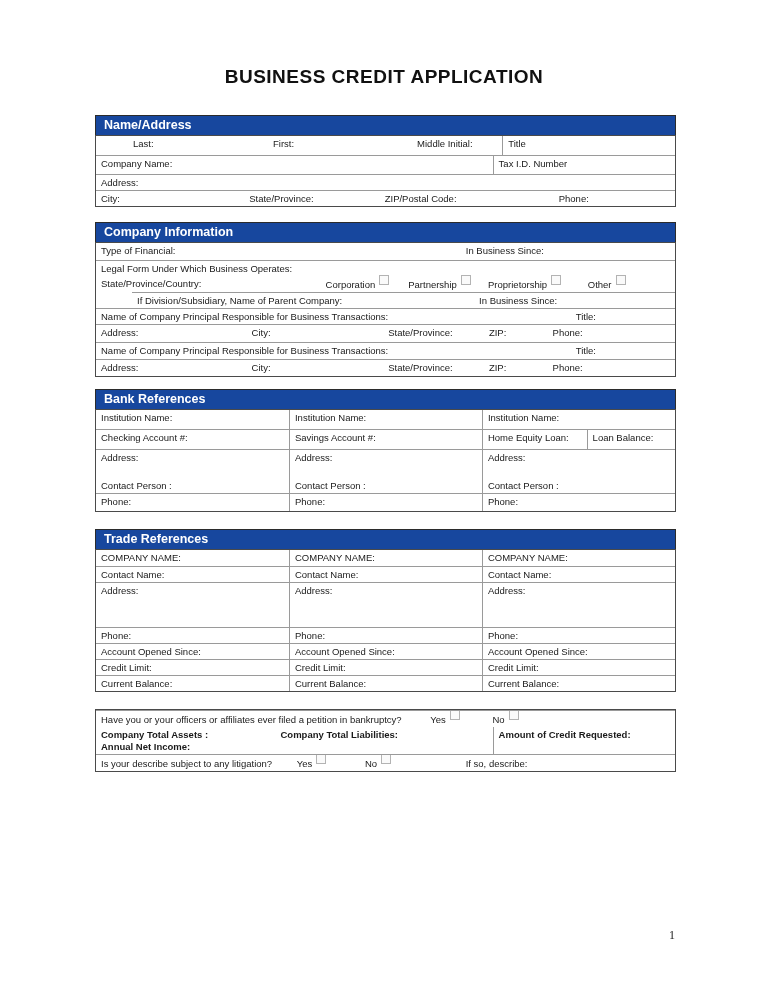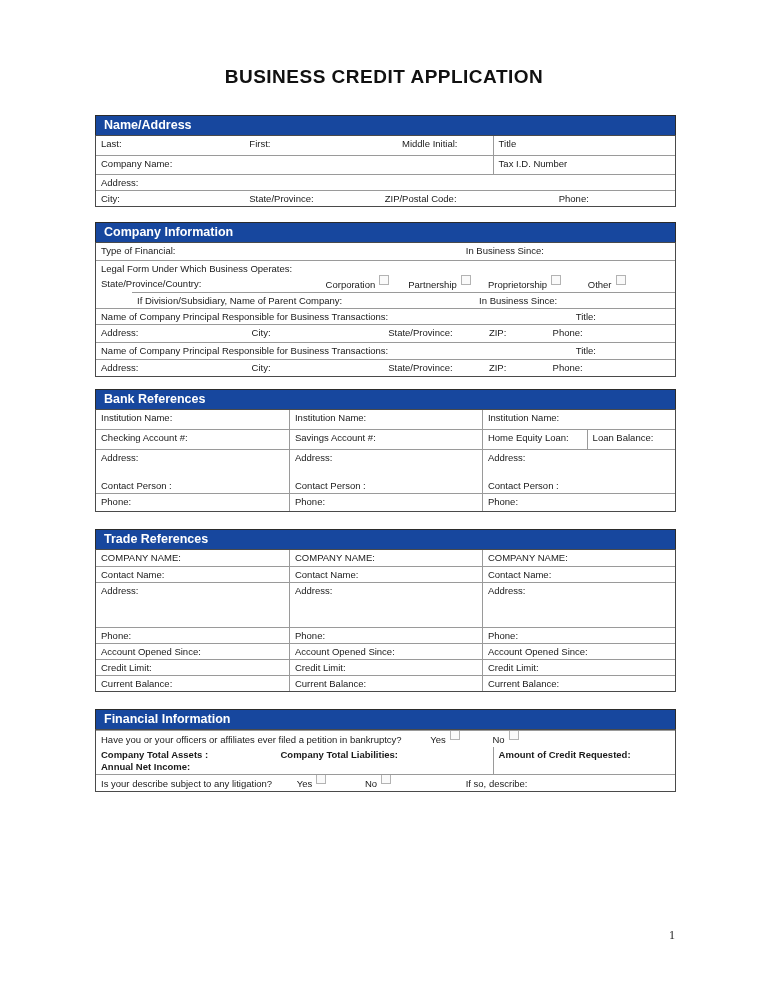--- a/index.html
+++ b/index.html
@@ -64,21 +64,21 @@
 <body>
 
 <div class="page">
 
   <div class="doc-title">BUSINESS CREDIT APPLICATION</div>
 
   <div class="section" style="top:115px;">
     <div class="sec-header">Name/Address</div>
     <div class="tbl">
       <div class="row first" style="min-height:19px;">
-        <div class="cell flexcell" style="width:68.5%;">
+        <div class="cell flexcell" style="width:68.5%;margin-left:32px;">
           <span class="sub" style="width:37.4%;">Last:</span>
           <span class="sub" style="width:38.5%;">First:</span>
           <span class="sub" style="width:24.1%;">Middle Initial:</span>
         </div>
         <div class="cell vline" style="width:31.5%;">
           <span>Title</span>
         </div>
       </div>
       <div class="row" style="min-height:19px;">
         <div class="cell" style="width:68.5%;">
@@ -237,21 +237,20 @@
       </div>
       <div class="row" style="min-height:16px;">
         <div class="cell col3"><span>Current Balance:</span></div>
         <div class="cell col3 vline"><span>Current Balance:</span></div>
         <div class="cell col3 vline"><span>Current Balance:</span></div>
       </div>
     </div>
   </div>
 
   <div class="section" style="top:709px;">
-    <div class="sec-header">Financial Information</div>
     <div class="tbl">
       <div class="row" style="min-height:16px;">
         <div class="cell" style="width:100%;">
           <span>Have you or your officers or affiliates ever filed a petition in bankruptcy?</span>
           <span style="margin-left:26px;">Yes</span><span class="checkbox"></span>
           <span style="margin-left:30px;">No</span><span class="checkbox"></span>
         </div>
       </div>
       <div class="row first" style="min-height:23px;">
         <div class="cell bold" style="width:31%; white-space:normal;">

